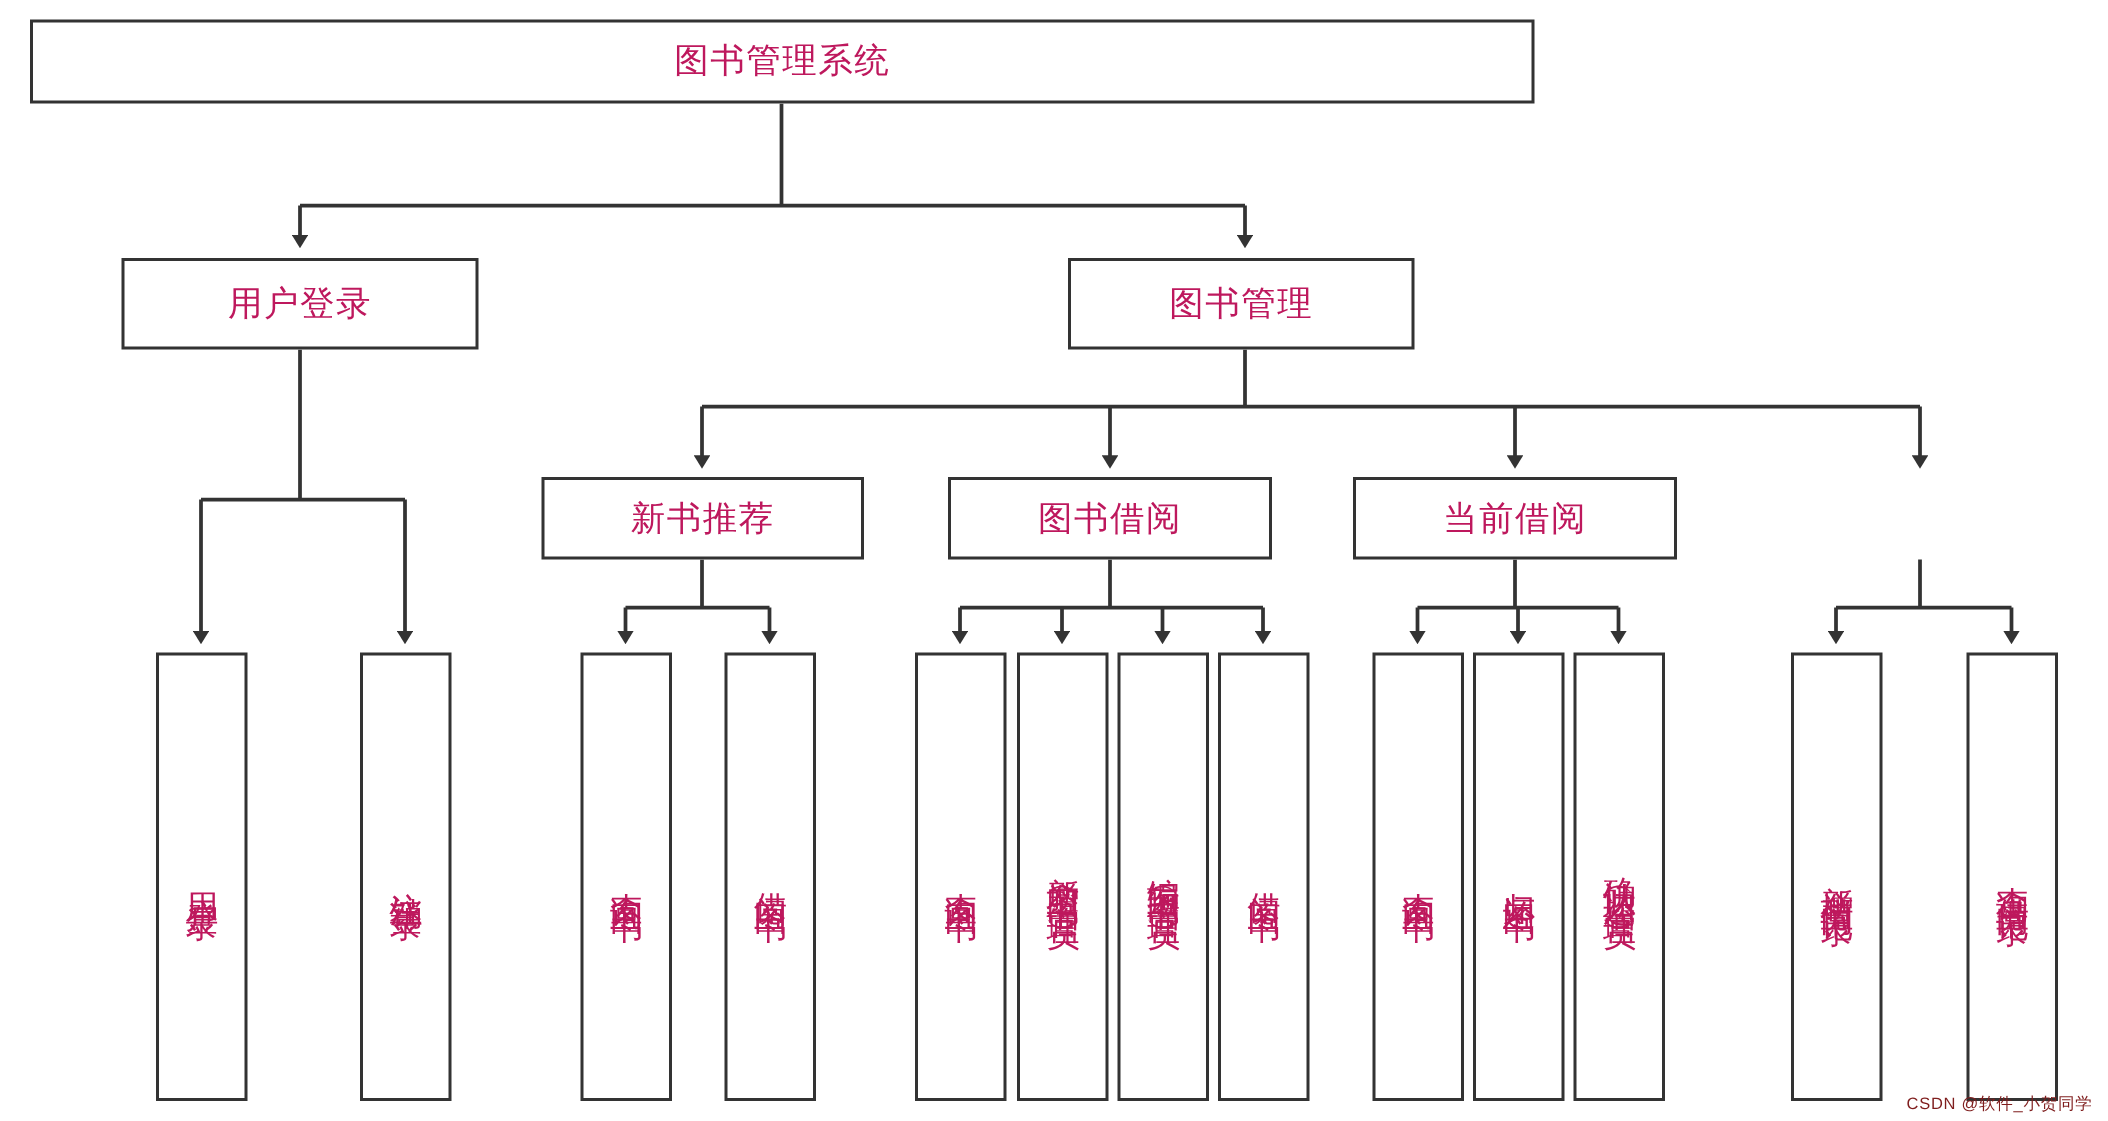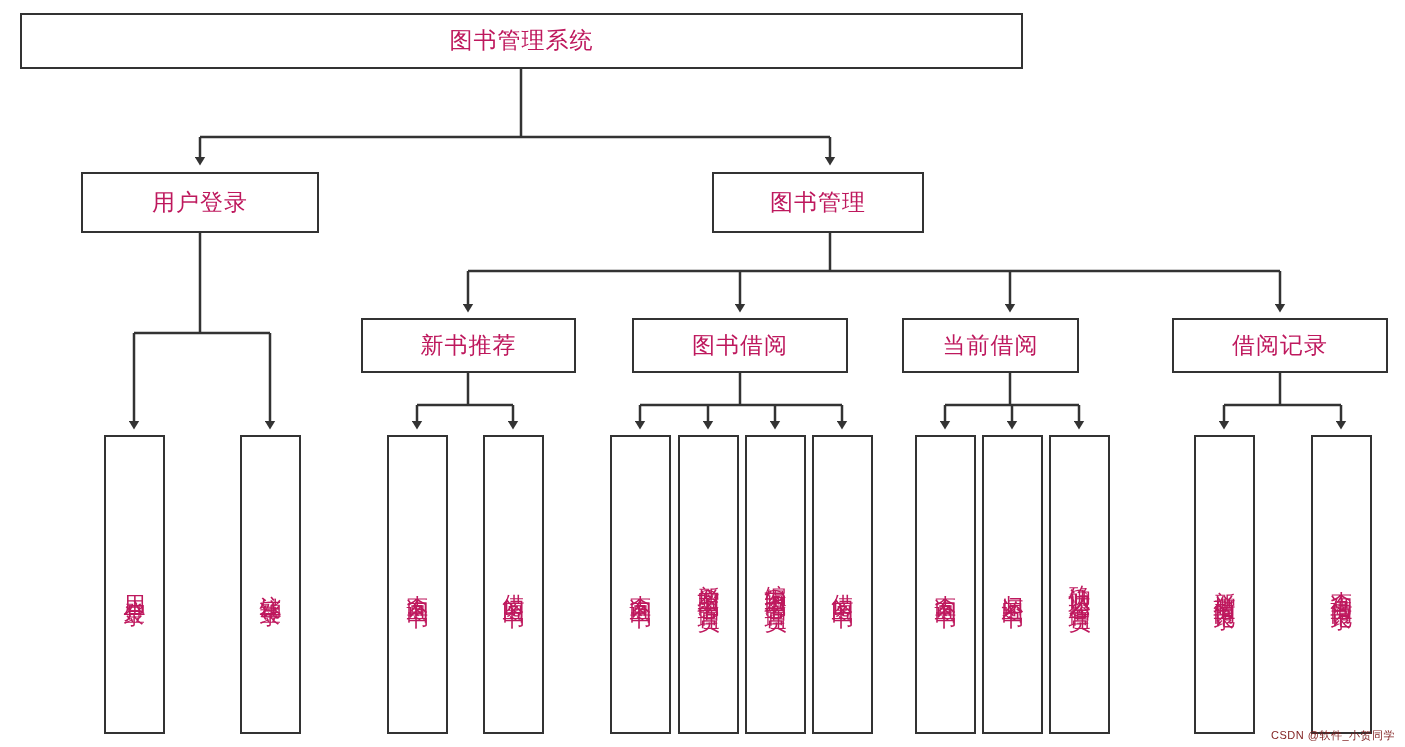--- a/index.html
+++ b/index.html
@@ -120,35 +120,32 @@
     </g>
   </svg>
 
   <div class="node horiz" style="left:20px; top:13px; width:1003px; height:56px;">
     <span>图书管理系统</span>
   </div>
 
   <div class="node horiz" style="left:81px; top:172px; width:238px; height:61px;">
     <span>用户登录</span>
   </div>
-  <div class="node horiz" style="left:712px; top:172px; width:212px; height:61px;">
+  <div class="node horiz" style="left:712px; top:172px; width:231px; height:61px;">
     <span>图书管理</span>
   </div>
 
   <div class="node horiz" style="left:361px; top:318px; width:215px; height:55px;align-items:center;">
     <span>新书推荐</span>
   </div>
   <div class="node horiz" style="left:632px; top:318px; width:216px; height:55px;">
     <span>图书借阅</span>
   </div>
-  <div class="node horiz" style="left:902px; top:318px; width:177px; height:55px;">
+  <div class="node horiz" style="left:902px; top:318px; width:216px; height:55px;">
     <span>当前借阅</span>
-  </div>
-  <div class="node horiz" style="left:1172px; top:318px; width:216px; height:55px;">
-    <span>借阅记录</span>
   </div>
 
   <div class="node vert" style="left:104px; top:435px; width:61px; height:299px;">
     <span class="vtext">用户登录</span>
   </div>
   <div class="node vert" style="left:240px; top:435px; width:61px; height:299px;">
     <span class="vtext">注销登录</span>
   </div>
 
   <div class="node vert" style="left:387px; top:435px; width:61px; height:299px;">

